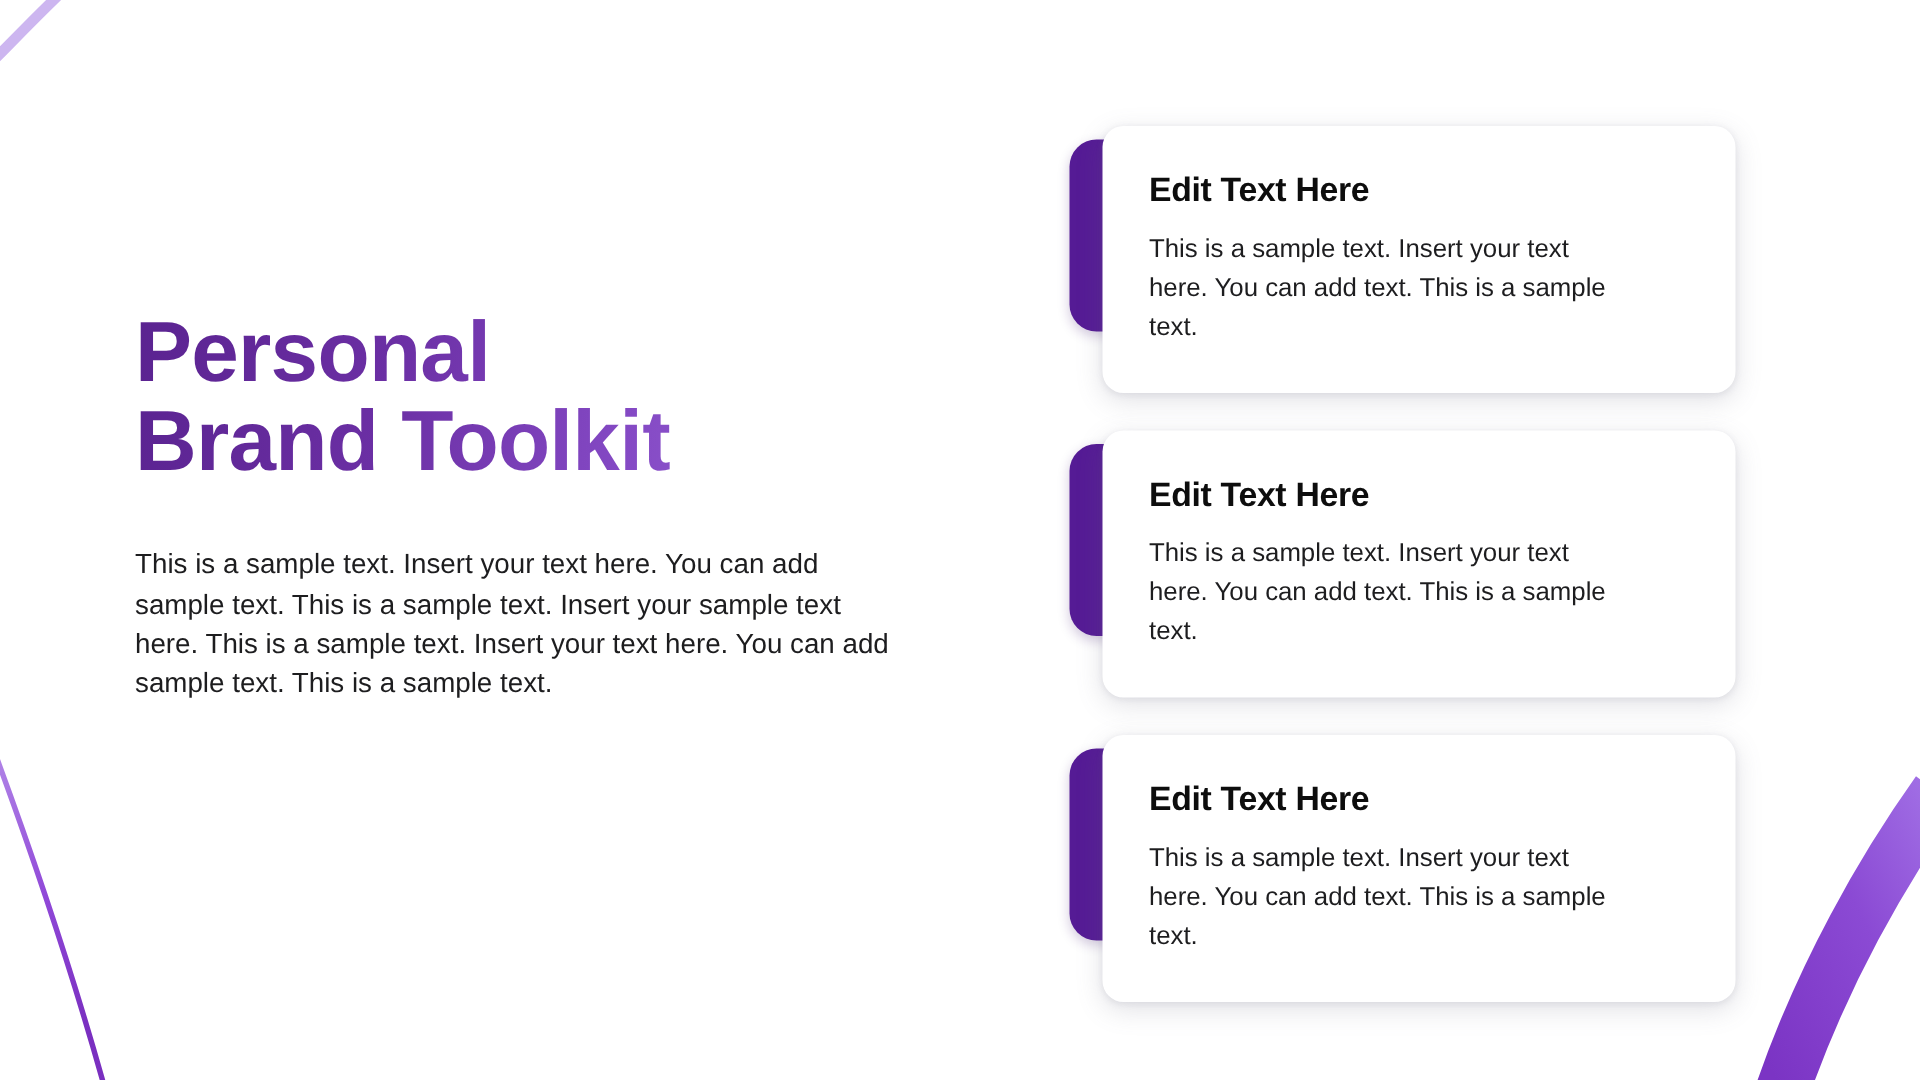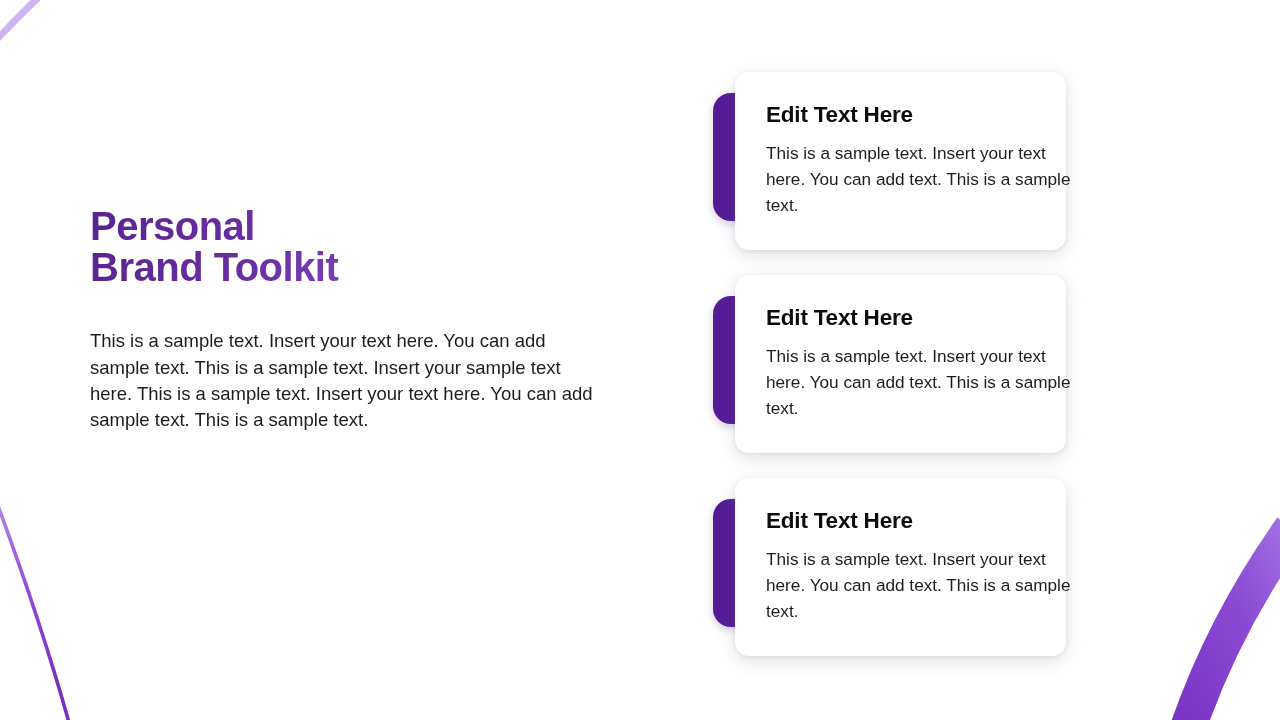--- a/index.html
+++ b/index.html
@@ -31,21 +31,21 @@
 
   
   .left-col {
     position: absolute;
     left: 90px;
     top: 206px;
     width: 530px;
   }
   .slide-title {
     margin: 0;
-    font-size: 40px;
+    font-size: 57px;
     line-height: 1.03;
     font-weight: bold;
     letter-spacing: -0.5px;
     background-image: linear-gradient(100deg, #5a2390 0%, #6b2fa4 32%, #8449c4 62%, #a06fdd 100%);
     -webkit-background-clip: text;
     background-clip: text;
     color: transparent;
     -webkit-text-fill-color: transparent;
     white-space: pre-line;
   }
@@ -79,22 +79,22 @@
     top: 25px;
     width: 60px;
     height: 128px;
     background: #551b95;
     border-radius: 18px;
     box-shadow: 0 3px 8px rgba(60, 20, 110, 0.22);
   }
   .card {
     position: absolute;
     left: 22px;
-    top: 4px;
-    width: 331px;
+    top: 16px;
+    width: 422px;
     height: 178px;
     background: #ffffff;
     border-radius: 14px;
     box-shadow: 0 5px 18px rgba(110, 110, 130, 0.20),
                 0 1px 4px rgba(110, 110, 130, 0.12);
     box-sizing: border-box;
     padding: 30px 30px 12px 31px;
   }
   .card-title {
     margin: 0;

